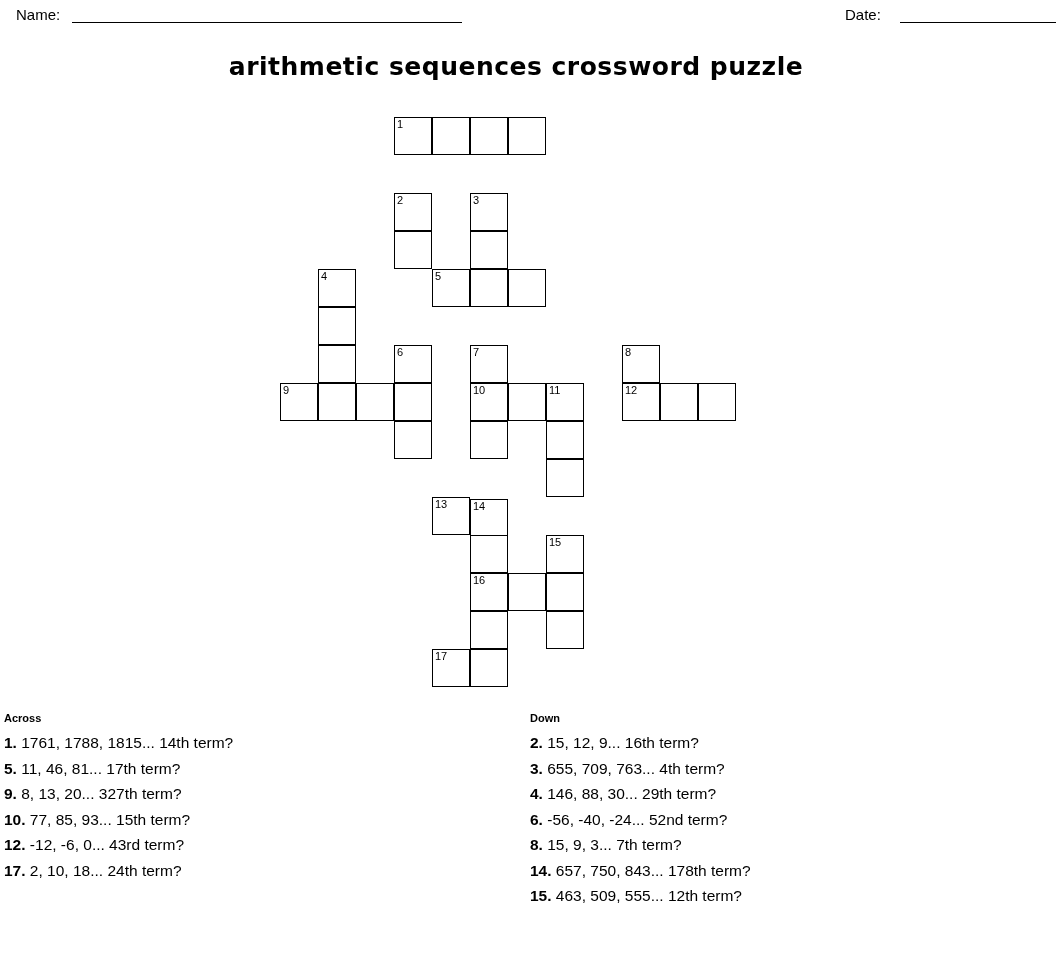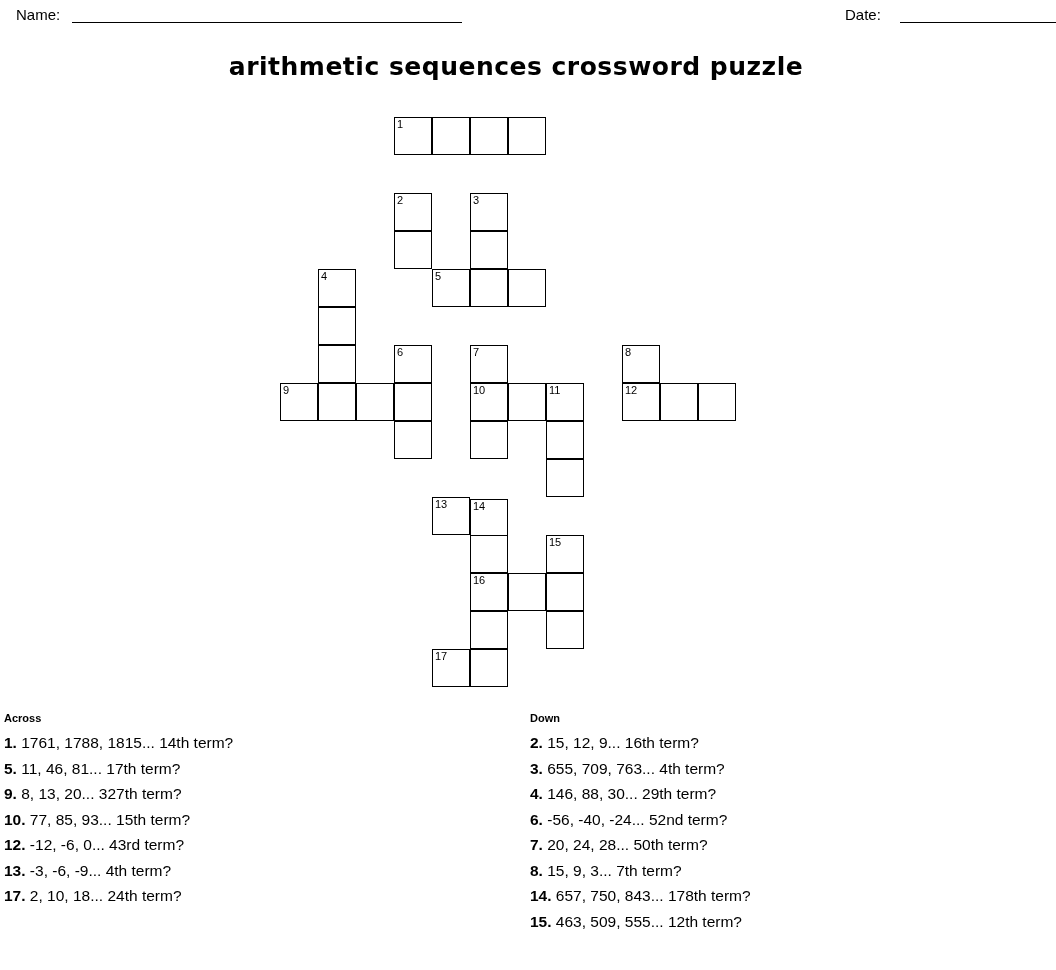--- a/index.html
+++ b/index.html
@@ -208,30 +208,28 @@
 
 <div class="clues">
   <div class="clue-col col-across">
     <div class="clue-head">Across</div>
     <div id="across-list">
         <div class="clue"><span class="cn">1. </span><span>1761, 1788, 1815... 14th term?</span></div>
         <div class="clue"><span class="cn">5. </span><span>11, 46, 81... 17th term?</span></div>
         <div class="clue"><span class="cn">9. </span><span>8, 13, 20... 327th term?</span></div>
         <div class="clue"><span class="cn">10. </span><span>77, 85, 93... 15th term?</span></div>
         <div class="clue"><span class="cn">12. </span><span>-12, -6, 0... 43rd term?</span></div>
-        <div class="clue"><span class="cn">13. </span><span>-3, -6, -9... 4th term?</span></div>
         <div class="clue"><span class="cn">17. </span><span>2, 10, 18... 24th term?</span></div>
       </div>
   </div>
   <div class="clue-col col-down">
     <div class="clue-head">Down</div>
     <div id="down-list">
         <div class="clue"><span class="cn">2. </span><span>15, 12, 9... 16th term?</span></div>
         <div class="clue"><span class="cn">3. </span><span>655, 709, 763... 4th term?</span></div>
         <div class="clue"><span class="cn">4. </span><span>146, 88, 30... 29th term?</span></div>
         <div class="clue"><span class="cn">6. </span><span>-56, -40, -24... 52nd term?</span></div>
-        <div class="clue"><span class="cn">7. </span><span>20, 24, 28... 50th term?</span></div>
         <div class="clue"><span class="cn">8. </span><span>15, 9, 3... 7th term?</span></div>
         <div class="clue"><span class="cn">14. </span><span>657, 750, 843... 178th term?</span></div>
         <div class="clue"><span class="cn">15. </span><span>463, 509, 555... 12th term?</span></div>
       </div>
   </div>
 </div>
 
 </body></html>

